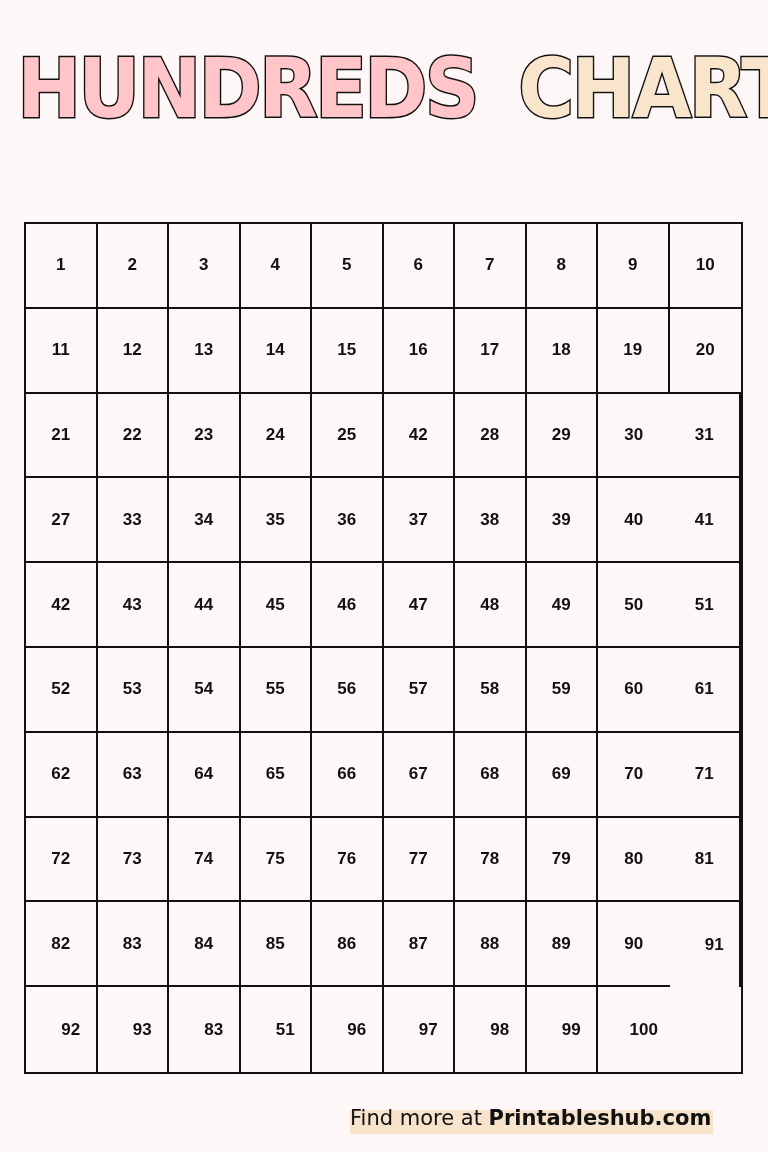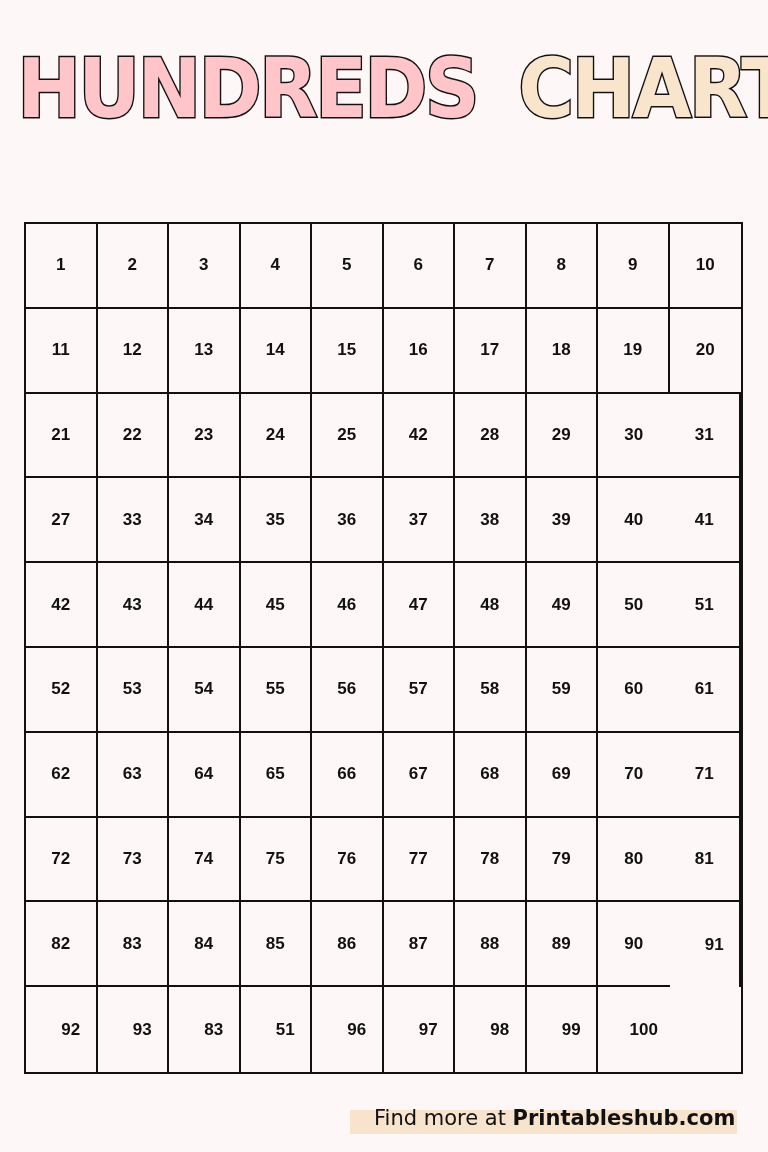--- a/index.html
+++ b/index.html
@@ -52,21 +52,20 @@
     .cell.last-col { border-right: none; }
     .cell.last-row { border-bottom: none; margin-left: 20px; }
     .footer {
       position: absolute;
       left: 350px; top: 1100px;
       height: 36px;
       font-family: "DejaVu Sans", sans-serif;
       font-size: 21px;
       color: #111;
       white-space: nowrap;
-      padding-left: 24px;
     }
     .footer .hl {
       position: absolute; left: 0; right: -2px; top: 10px; height: 24px;
       background: #F8E3CC; z-index: 0;
     }
     .footer .txt { position: relative; z-index: 1; line-height: 36px; }
     .footer .site { font-weight: bold; }
   </style>
 </head>
 <body>

